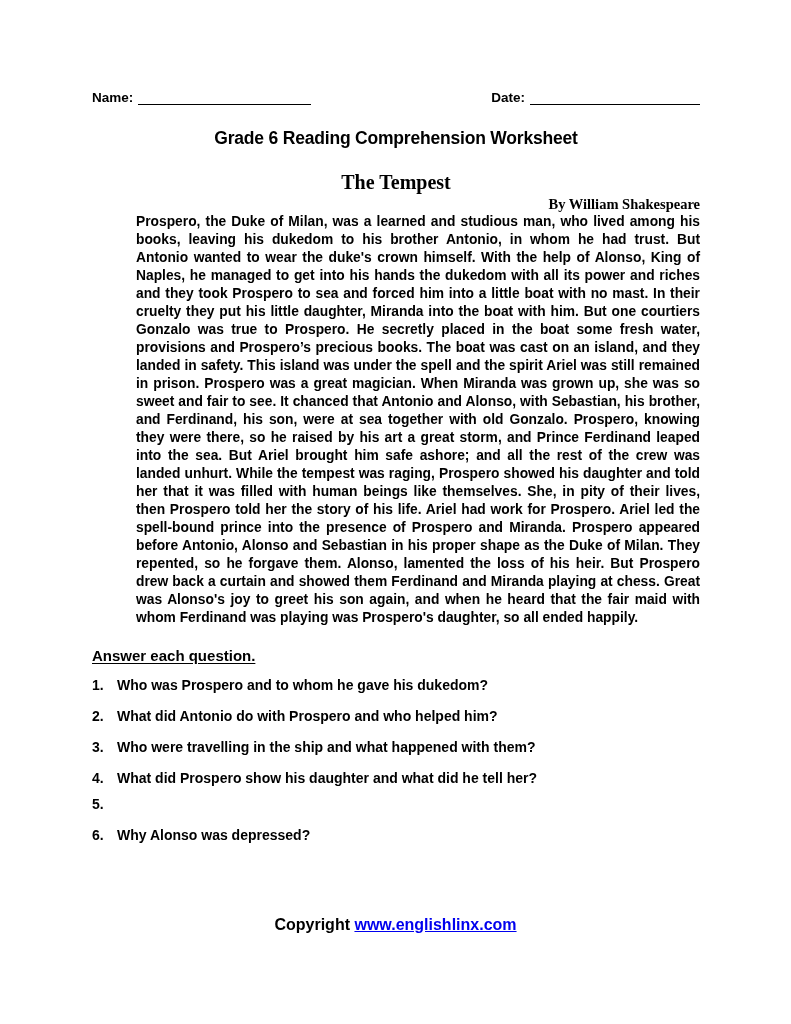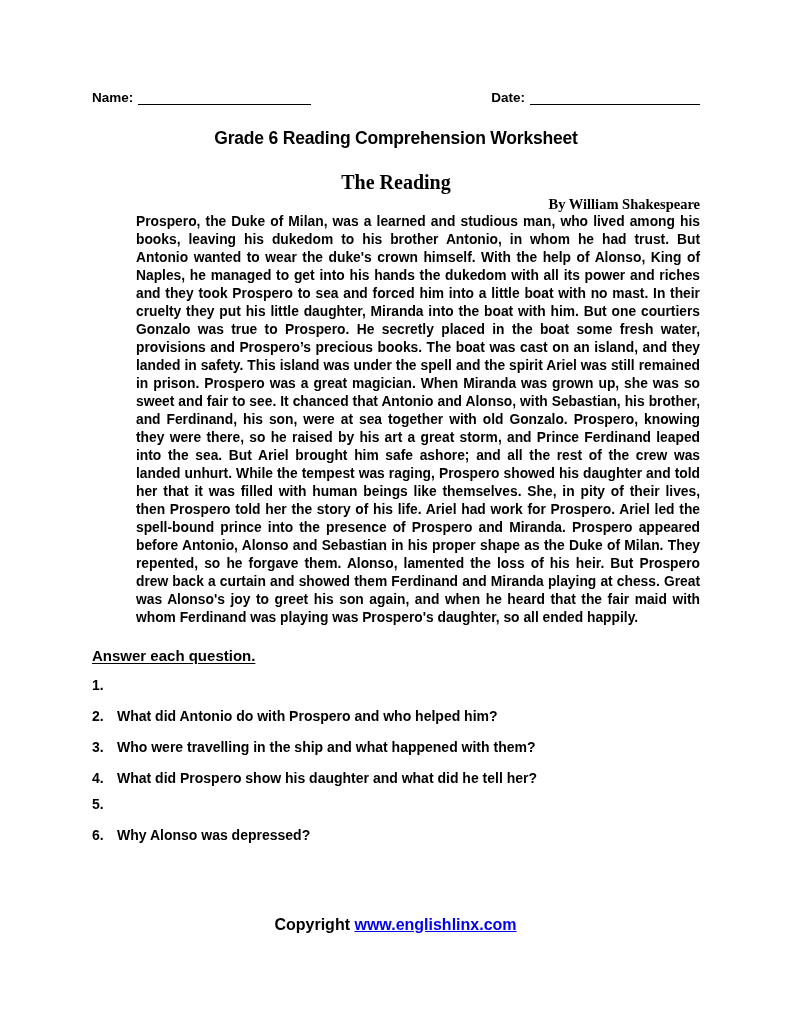--- a/index.html
+++ b/index.html
@@ -131,31 +131,32 @@
       <span class="blank-line blank-name"></span>
     </div>
     <div class="field-group">
       <span class="field-label">Date:</span>
       <span class="blank-line blank-date"></span>
     </div>
   </div>
 
   <div class="sheet-heading">Grade 6 Reading Comprehension Worksheet</div>
 
-  <div class="story-title">The Reading</div>
+  <div class="story-title">The Tempest</div>
   <div class="story-byline">By William Shakespeare</div>
 
 
   <div class="story-text">Prospero, the Duke of Milan, was a learned and studious man, who lived among his books, leaving his dukedom to his brother Antonio, in whom he had trust. But Antonio wanted to wear the duke's crown himself. With the help of Alonso, King of Naples, he managed to get into his hands the dukedom with all its power and riches and they took Prospero to sea and forced him into a little boat with no mast. In their cruelty they put his little daughter, Miranda into the boat with him. But one courtiers Gonzalo was true to Prospero. He secretly placed in the boat some fresh water, provisions and Prospero’s precious books. The boat was cast on an island, and they landed in safety. This island was under the spell and the spirit Ariel was still remained in prison. Prospero was a great magician. When Miranda was grown up, she was so sweet and fair to see. It chanced that Antonio and Alonso, with Sebastian, his brother, and Ferdinand, his son, were at sea together with old Gonzalo. Prospero, knowing they were there, so he raised by his art a great storm, and Prince Ferdinand leaped into the sea. But Ariel brought him safe ashore; and all the rest of the crew was landed unhurt. While the tempest was raging, Prospero showed his daughter and told her that it was filled with human beings like themselves. She, in pity of their lives, then Prospero told her the story of his life. Ariel had work for Prospero. Ariel led the spell-bound prince into the presence of Prospero and Miranda. Prospero appeared before Antonio, Alonso and Sebastian in his proper shape as the Duke of Milan. They repented, so he forgave them. Alonso, lamented the loss of his heir. But Prospero drew back a curtain and showed them Ferdinand and Miranda playing at chess. Great was Alonso's joy to greet his son again, and when he heard that the fair maid with whom Ferdinand was playing was Prospero's daughter, so all ended happily.</div>
 
   <div class="questions-heading">Answer each question.</div>
 
   <ol class="question-list">
     <li class="question-item">
       <span class="question-number">1.</span>
+      <span class="question-text">Who was Prospero and to whom he gave his dukedom?</span>
     </li>
     <li class="question-item">
       <span class="question-number">2.</span>
       <span class="question-text">What did Antonio do with Prospero and who helped him?</span>
     </li>
     <li class="question-item">
       <span class="question-number">3.</span>
       <span class="question-text">Who were travelling in the ship and what happened with them?</span>
     </li>
     <li class="question-item">

